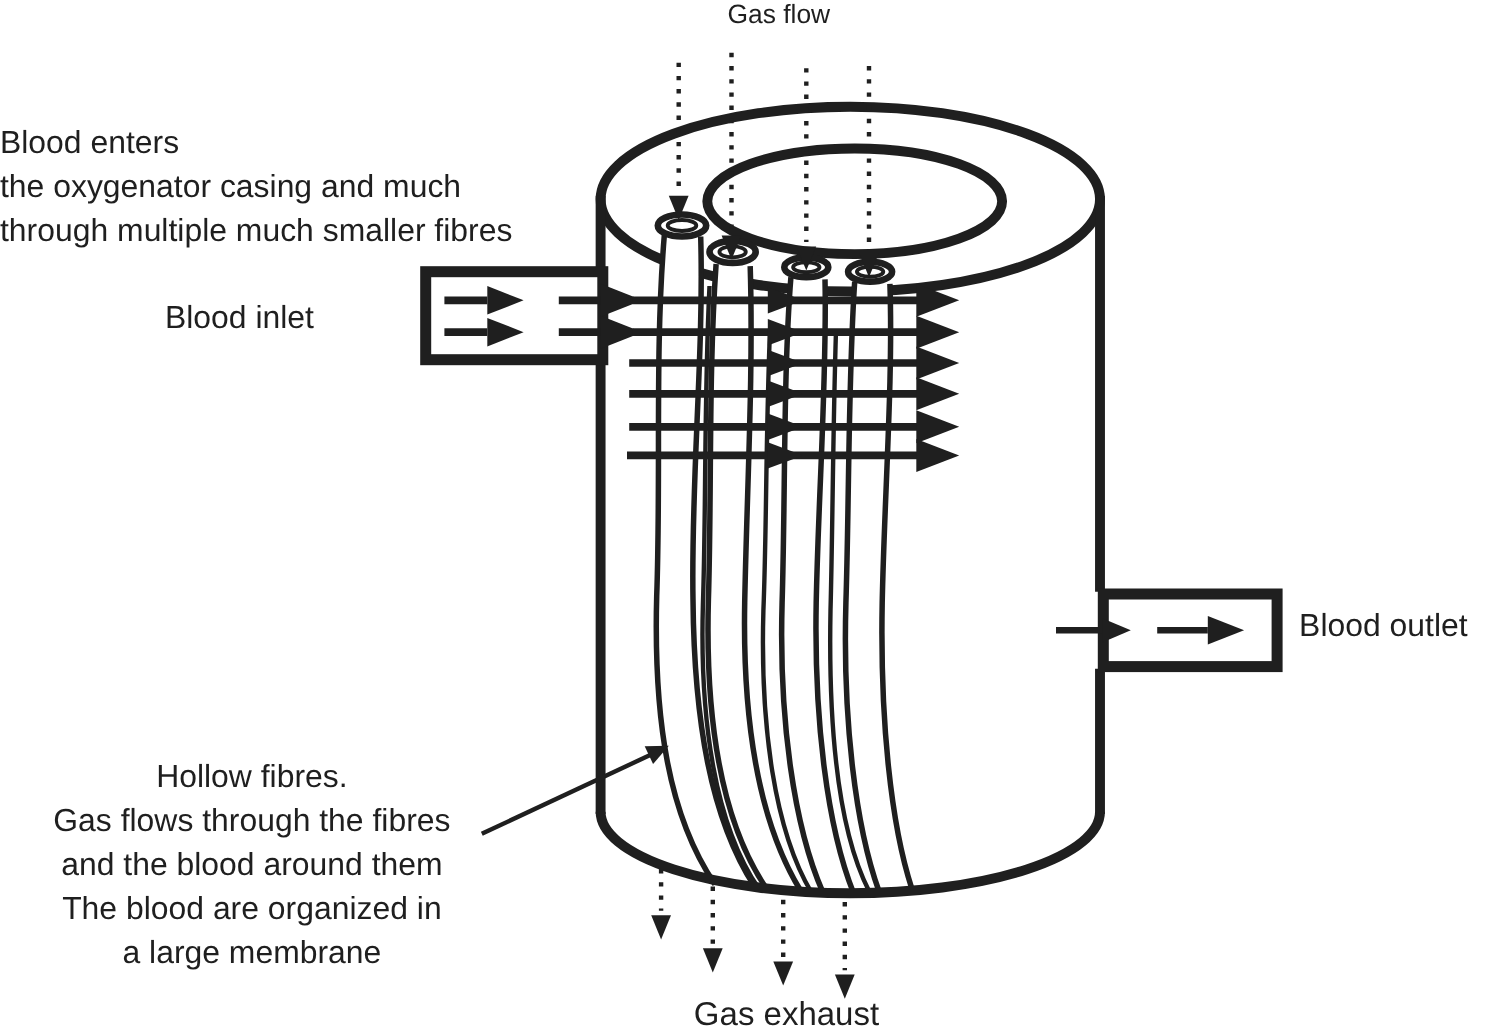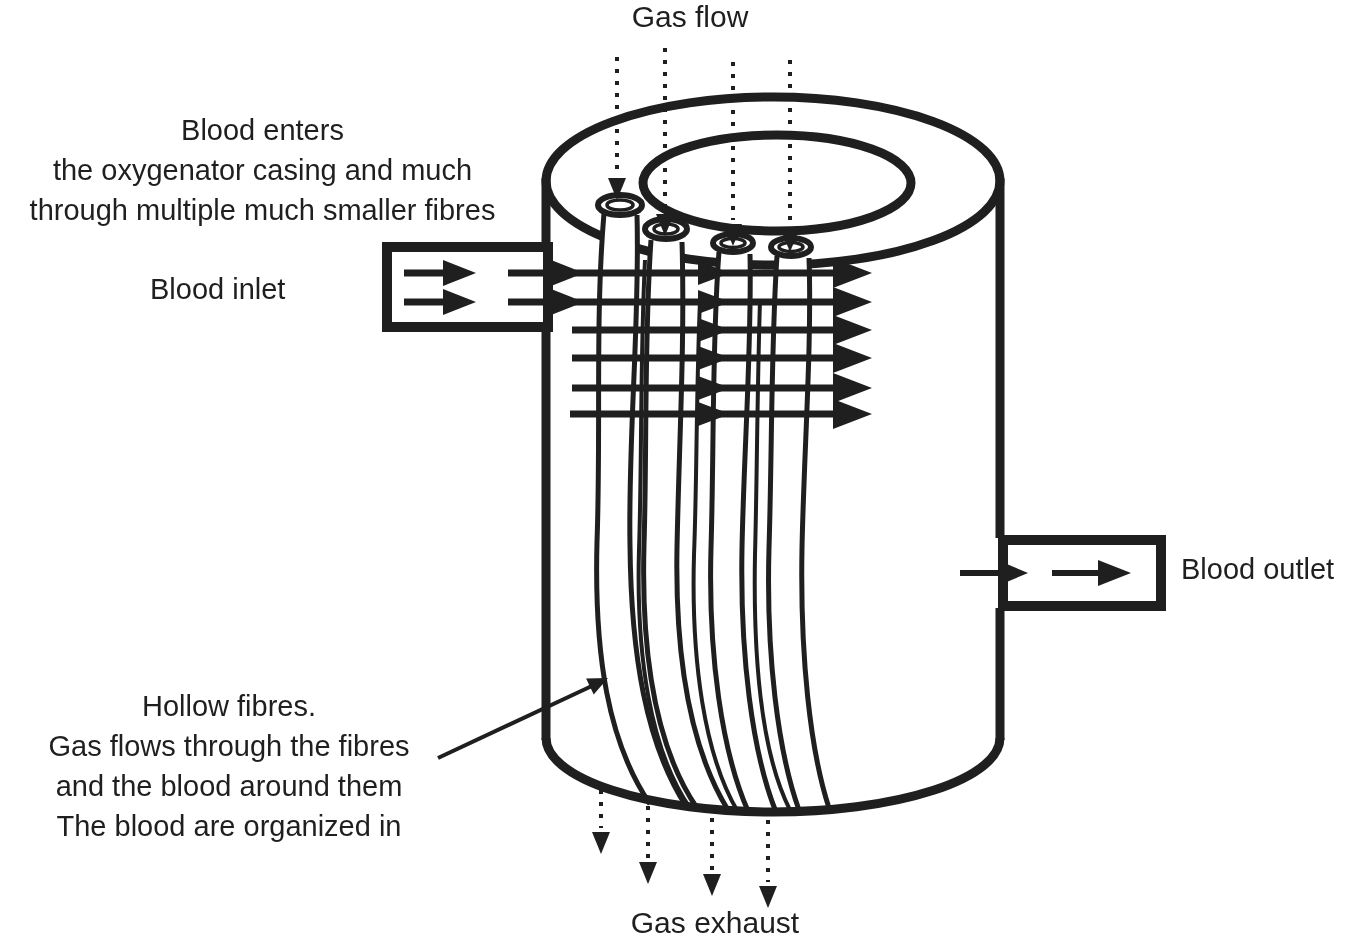--- a/index.html
+++ b/index.html
@@ -12,22 +12,22 @@
     overflow: hidden;
   }
   .stage { position: relative; width: 1357px; height: 942px; }
   .stage svg { position: absolute; left: 0; top: 0; color: var(--ink); }
   .lbl {
     position: absolute;
     color: var(--ink);
     white-space: nowrap;
     user-select: none;
   }
-  .lbl-gas-flow   { left: 690px; top: 0px;   transform: translateX(-50%); font-size: 30px; }
-  .lbl-blood-enters { left: 0px; top: 110px; width: 525px; text-align: center; font-size: 29px; line-height: 40px; }
+  .lbl-gas-flow   { left: 708px; top: 0px;   transform: translateX(-50%); font-size: 24px; }
+  .lbl-blood-enters { left: 0px; top: 110px; width: 525px; font-size: 29px; line-height: 40px; }
   .lbl-blood-inlet  { left: 150px; top: 273px; width: 195px; text-align: left; font-size: 29px; }
   .lbl-blood-outlet { left: 1181px; top: 553px; font-size: 29px; }
   .lbl-hollow-fibres { left: 0px; top: 686px; width: 458px; text-align: center; font-size: 29px; line-height: 40px; }
   .lbl-gas-exhaust { left: 676px; top: 906px; transform: translateX(-50%); font-size: 30px; margin-left: 39px; }
 </style>
 </head>
 <body style="--ink: #1f1f1f; --bg: #ffffff;">
 
 <div class="stage">
 
@@ -181,16 +181,17 @@
 
   <div class="lbl lbl-blood-inlet">Blood inlet</div>
 
   <div class="lbl lbl-blood-outlet">Blood outlet</div>
 
   <div class="lbl lbl-hollow-fibres">
     <div>Hollow fibres.</div>
     <div>Gas flows through the fibres</div>
     <div>and the blood around them</div>
     <div>The blood are organized in</div>
+    <div>a large membrane</div>
   </div>
 
   <div class="lbl lbl-gas-exhaust">Gas exhaust</div>
 </div>
 
 </body></html>

